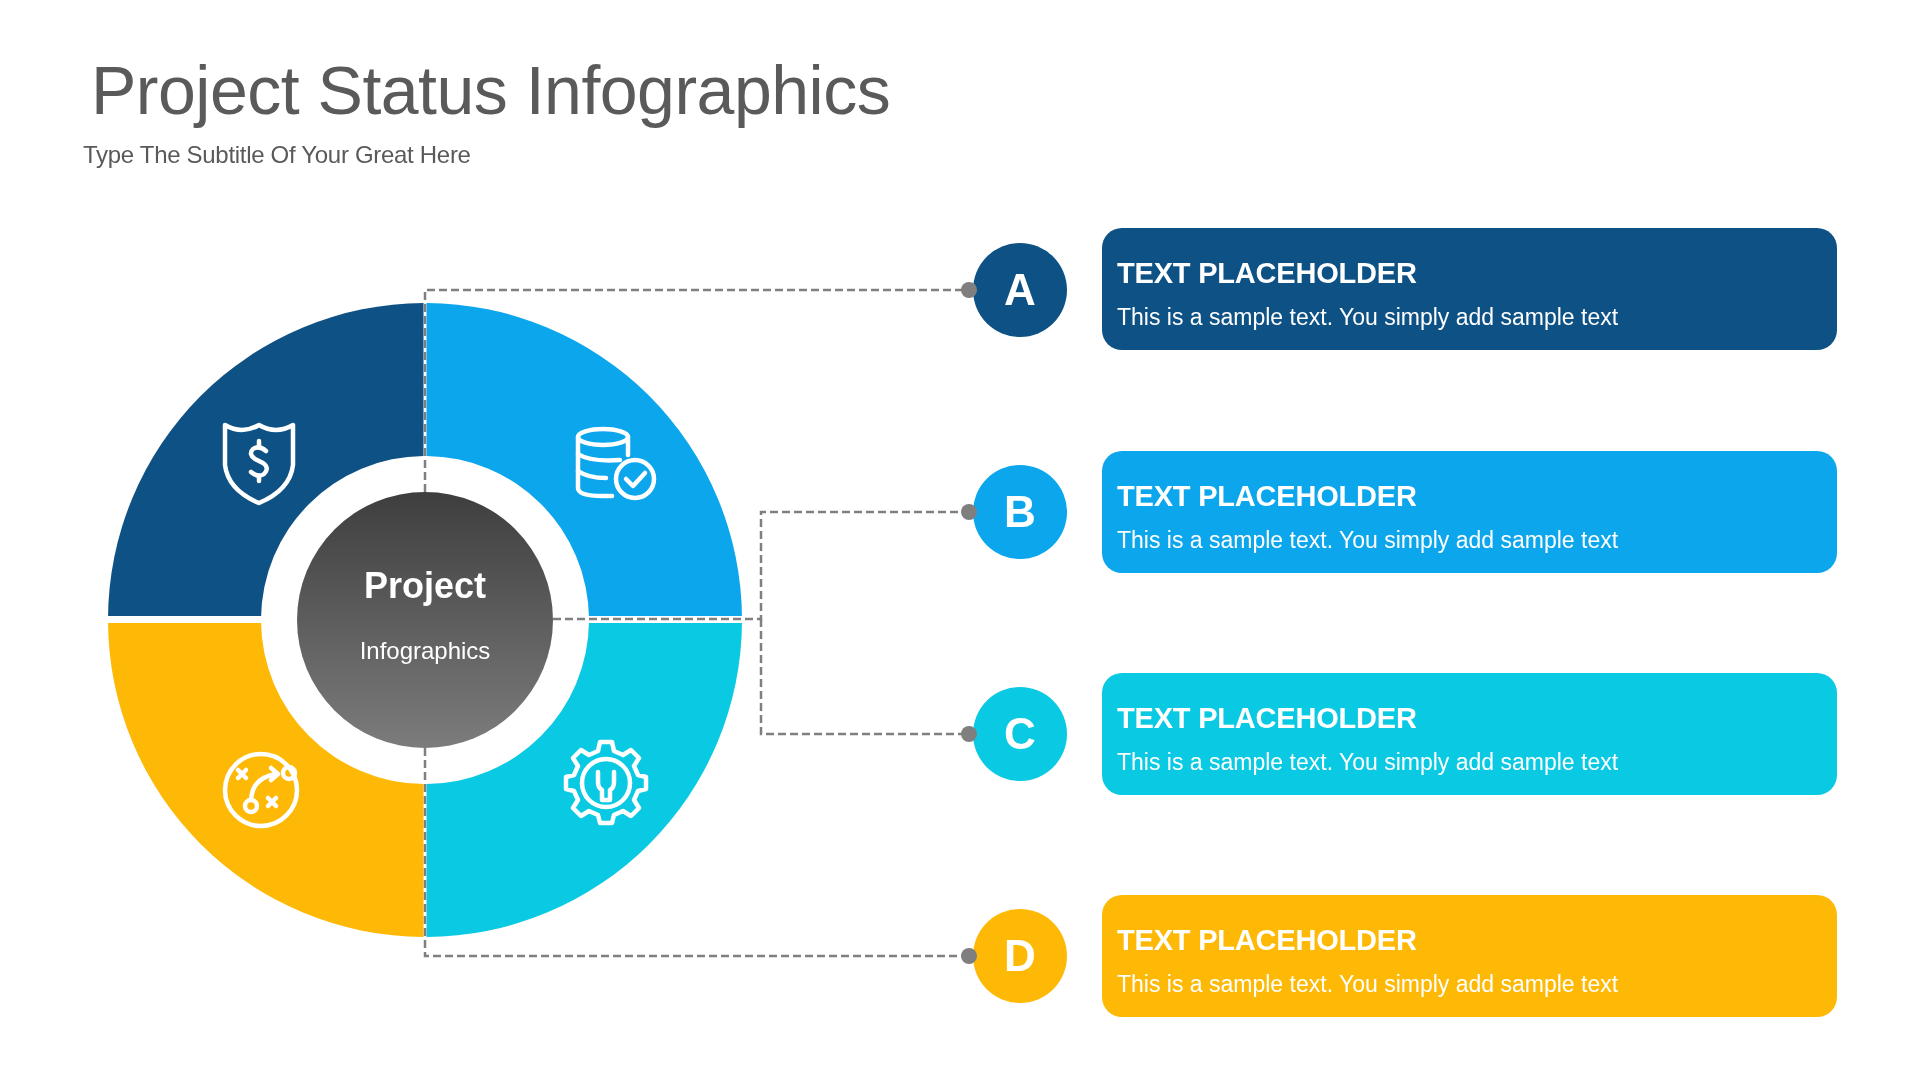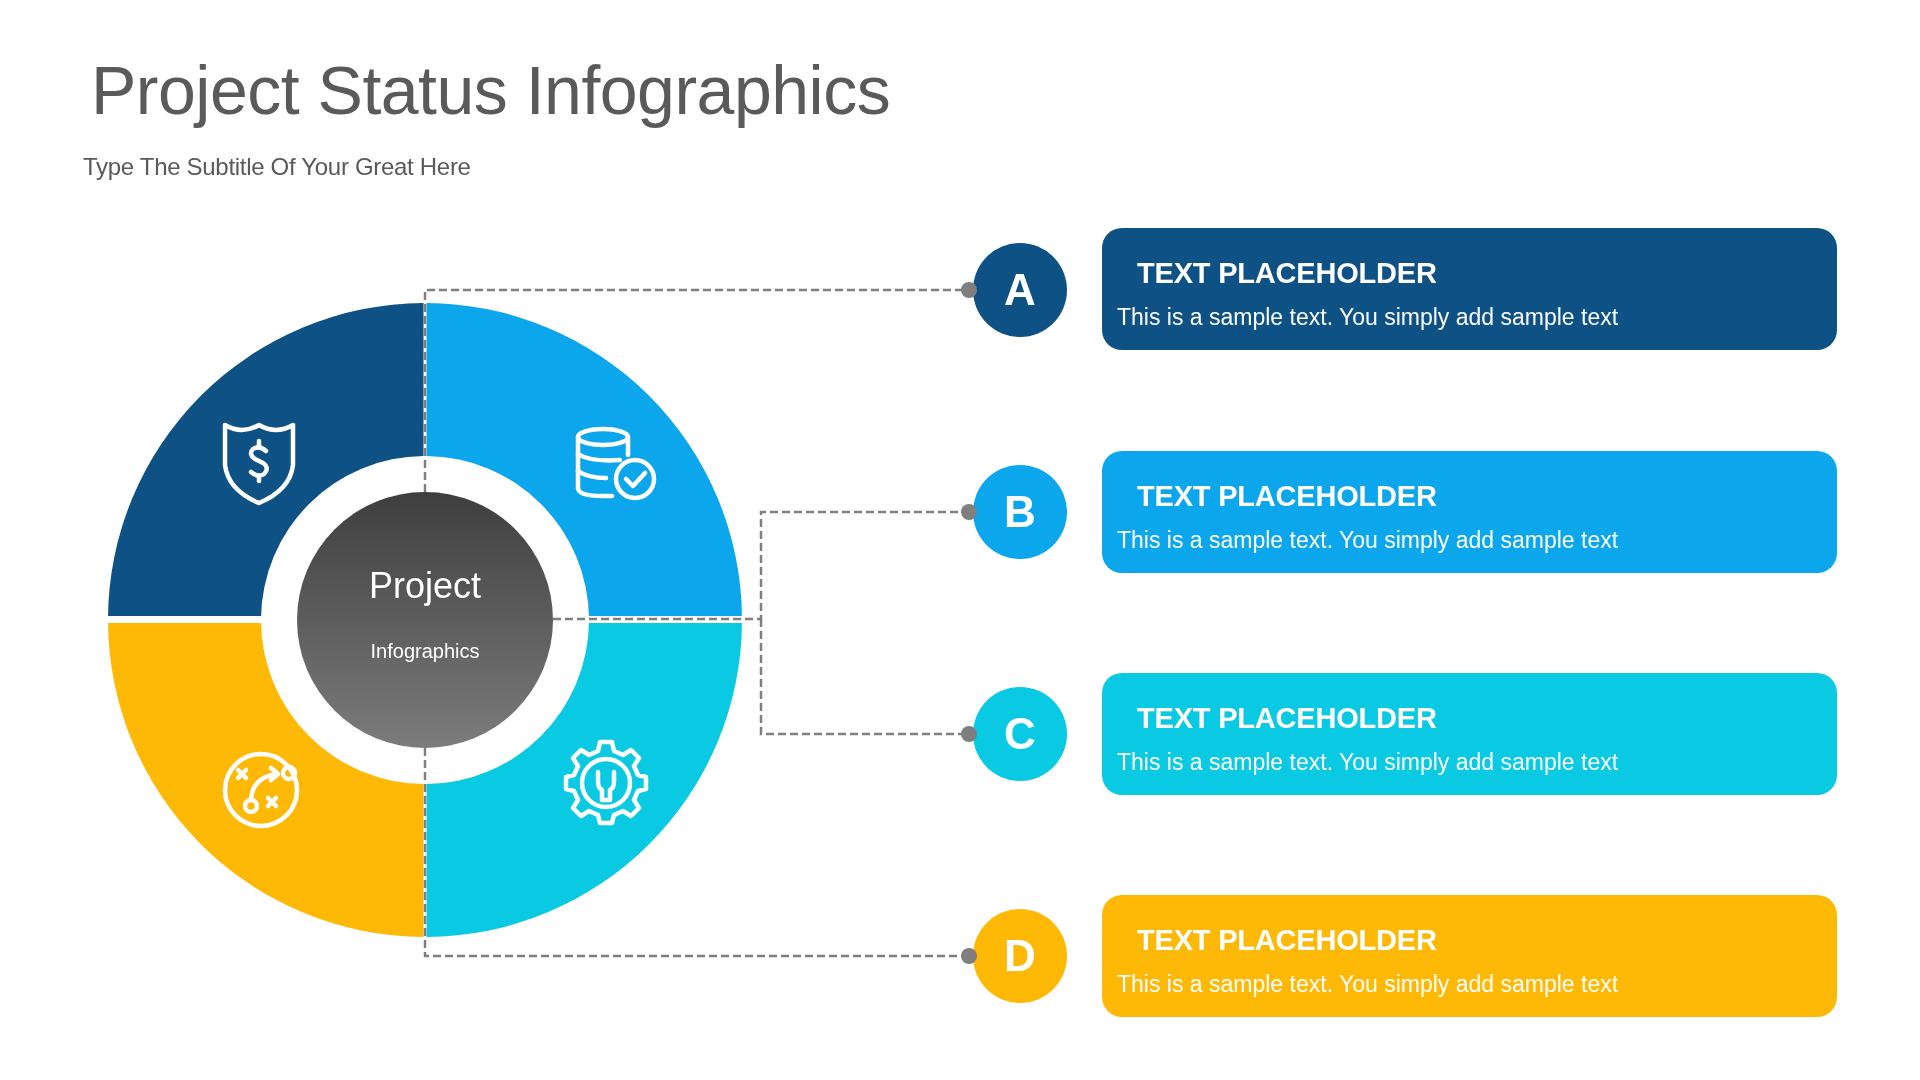--- a/index.html
+++ b/index.html
@@ -7,42 +7,42 @@
       width: 1920px; height: 1080px; background: #ffffff; position: relative; overflow: hidden;
       font-family: "Liberation Sans", "DejaVu Sans", sans-serif;
     }
     .title {
       position: absolute; left: 83px; top: 42px;
       font-size: 68px; color: #5a5a5a; font-weight: normal; letter-spacing: -0.5px;
       white-space: nowrap; line-height: 80px; margin: 8px;
     }
     .subtitle {
       position: absolute; left: 83px; top: 140px;
-      font-size: 24px; color: #5a5a5a; white-space: nowrap; line-height: 30px; letter-spacing: -0.3px; margin-top: 12px;
+      font-size: 24px; color: #5a5a5a; white-space: nowrap; line-height: 30px; letter-spacing: -0.3px;
     }
     svg.graphic { position: absolute; left: 0; top: 0; }
     .center-title {
       position: absolute; left: 297px; width: 256px; top: 566px; text-align: center;
-      color: #ffffff; font-weight: normal; font-size: 36px; line-height: 40px;
+      color: #ffffff; font-weight: bold; font-size: 36px; line-height: 40px;
     }
     .center-sub {
       position: absolute; left: 297px; width: 256px; top: 634px; text-align: center;
-      color: #ffffff; font-size: 20px; line-height: 34px;
+      color: #ffffff; font-size: 24px; line-height: 34px;
     }
     .letter {
       position: absolute; width: 94px; height: 94px; border-radius: 50%;
       color: #ffffff; font-weight: bold; font-size: 44px; line-height: 94px; text-align: center;
     }
     .card {
       position: absolute; left: 1102px; width: 735px; height: 122px; border-radius: 20px;
       color: #ffffff; box-sizing: border-box; padding-left: 15px;
     }
     .card-heading {
       position: absolute; left: 15px; top: 28px; font-size: 29px; font-weight: bold; line-height: 34px;
-      white-space: nowrap; letter-spacing: -0.2px; margin-left: 20px;
+      white-space: nowrap; letter-spacing: -0.2px;
     }
     .card-body {
       position: absolute; left: 15px; top: 72px; font-size: 23px; line-height: 34px; white-space: nowrap;
       letter-spacing: 0px;
     }
   </style>
 </head>
 <body>
 
 <h1 class="title">Project Status Infographics</h1>

